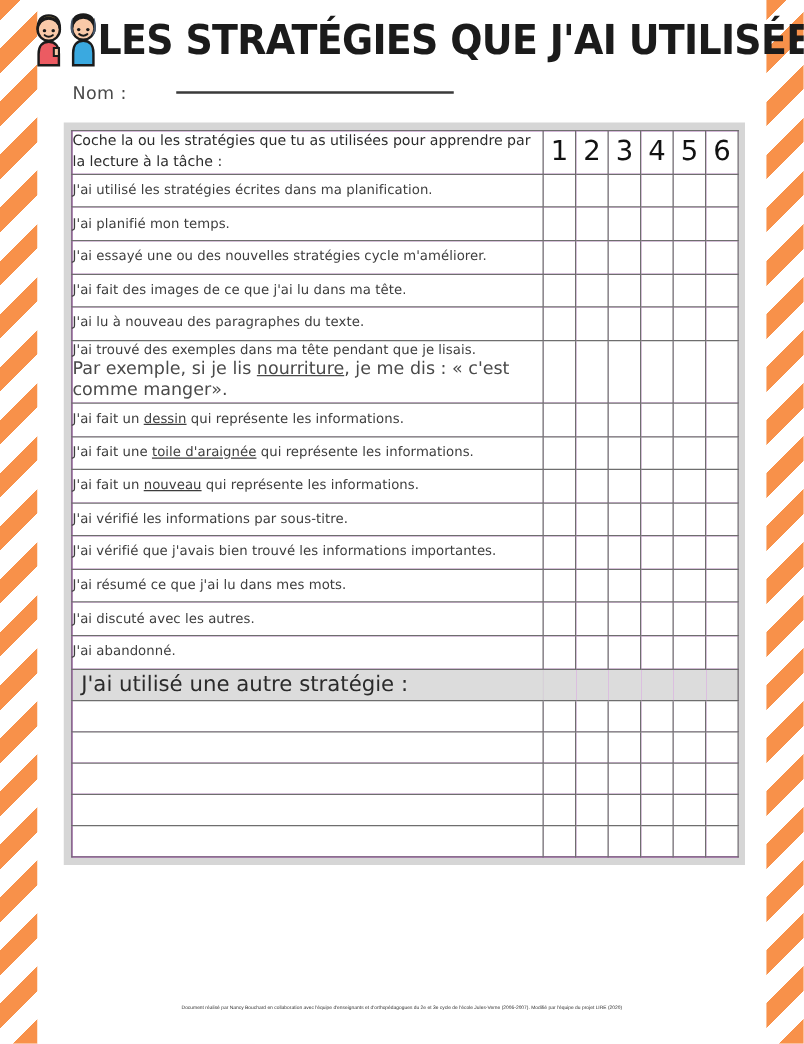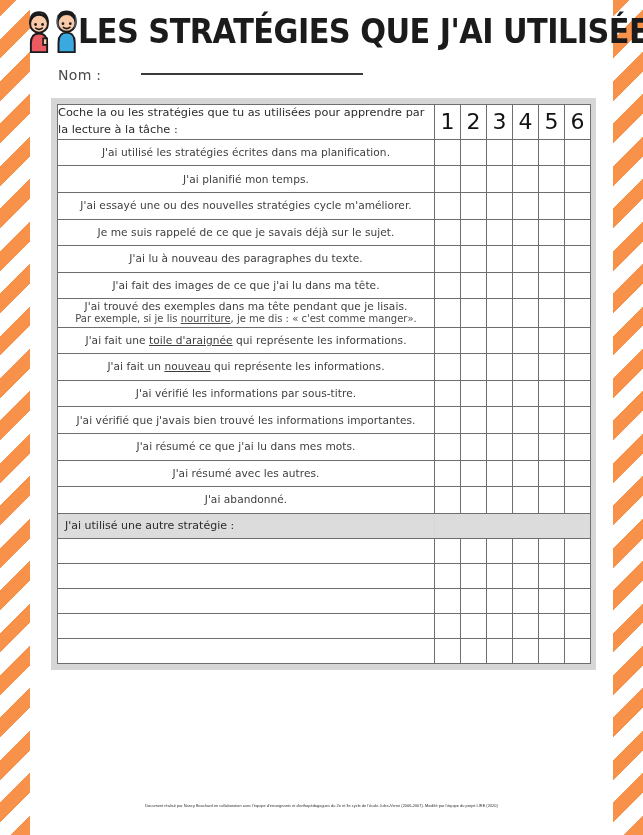--- a/index.html
+++ b/index.html
@@ -136,47 +136,46 @@
 
   .row-label {
     font-family: "DejaVu Sans", sans-serif;
     font-size: 10.6px;
     color: #3d3d3d;
     padding: 0 6px 0 7px;
     height: 26.6px;
     line-height: 1.25;
     vertical-align: middle;
     letter-spacing: 0.05px;
-    text-align: center;
   }
   .row-label.two-line {
     padding-top: 1px;
     padding-bottom: 1px;
     line-height: 1.22;
     margin-top: 16px;
   }
   .row-label .sub {
     display: block;
-    font-size: 10px;
+    font-size: 14px;
     color: #4a4a4a;
     letter-spacing: 0;
   }
   .row-label u { text-decoration: underline; }
   .cell-box { height: 26.6px; }
 
   tr.section-row td {
     background: #dcdcdc !important;
     border-left: 1px solid #d6d6d6;
     border-right: 1px solid #d6d6d6;
     border-top: 1px solid #6e6e6e;
     border-bottom: 1px solid #6e6e6e;
   }
   tr.section-row td.section-label {
     font-family: "DejaVu Sans", sans-serif;
-    font-size: 11px;
+    font-size: 17px;
     color: #2b2b2b;
     padding: 0 7px;
     height: 25px;
     vertical-align: middle;
     border-left: 1px solid #6e6e6e;
   }
   tr.section-row td.section-pad {
     border-left: none;
     border-right: none;
   }
@@ -281,56 +280,56 @@
             <tr>
               <td class="row-label"><span>J'ai essayé une ou des nouvelles stratégies cycle m'améliorer.</span></td>
               <td class="cell-box"></td>
               <td class="cell-box"></td>
               <td class="cell-box"></td>
               <td class="cell-box"></td>
               <td class="cell-box"></td>
               <td class="cell-box"></td>
             </tr>
             <tr>
-              <td class="row-label"><span>Je me suis rappelé de ce que je savais déjà sur le sujet.</span></td>
+              <td class="row-label"><span>J'ai fait des images de ce que j'ai lu dans ma tête.</span></td>
               <td class="cell-box"></td>
               <td class="cell-box"></td>
               <td class="cell-box"></td>
               <td class="cell-box"></td>
               <td class="cell-box"></td>
               <td class="cell-box"></td>
             </tr>
             <tr>
               <td class="row-label"><span>J'ai lu à nouveau des paragraphes du texte.</span></td>
               <td class="cell-box"></td>
               <td class="cell-box"></td>
               <td class="cell-box"></td>
               <td class="cell-box"></td>
               <td class="cell-box"></td>
               <td class="cell-box"></td>
             </tr>
             <tr>
-              <td class="row-label"><span>J'ai fait des images de ce que j'ai lu dans ma tête.</span></td>
-              <td class="cell-box"></td>
-              <td class="cell-box"></td>
-              <td class="cell-box"></td>
-              <td class="cell-box"></td>
-              <td class="cell-box"></td>
-              <td class="cell-box"></td>
-            </tr>
-            <tr>
               <td class="row-label two-line"><span>J'ai trouvé des exemples dans ma tête pendant que je lisais.</span><span class="sub">Par exemple, si je lis <u>nourriture</u>, je me dis : « c'est comme manger».</span></td>
               <td class="cell-box"></td>
               <td class="cell-box"></td>
               <td class="cell-box"></td>
               <td class="cell-box"></td>
               <td class="cell-box"></td>
               <td class="cell-box"></td>
             </tr>
             <tr>
+              <td class="row-label"><span>J'ai fait un <u>dessin</u> qui représente les informations.</span></td>
+              <td class="cell-box"></td>
+              <td class="cell-box"></td>
+              <td class="cell-box"></td>
+              <td class="cell-box"></td>
+              <td class="cell-box"></td>
+              <td class="cell-box"></td>
+            </tr>
+            <tr>
               <td class="row-label"><span>J'ai fait une <u>toile d'araignée</u> qui représente les informations.</span></td>
               <td class="cell-box"></td>
               <td class="cell-box"></td>
               <td class="cell-box"></td>
               <td class="cell-box"></td>
               <td class="cell-box"></td>
               <td class="cell-box"></td>
             </tr>
             <tr>
               <td class="row-label"><span>J'ai fait un <u>nouveau</u> qui représente les informations.</span></td>
@@ -362,21 +361,21 @@
             <tr>
               <td class="row-label"><span>J'ai résumé ce que j'ai lu dans mes mots.</span></td>
               <td class="cell-box"></td>
               <td class="cell-box"></td>
               <td class="cell-box"></td>
               <td class="cell-box"></td>
               <td class="cell-box"></td>
               <td class="cell-box"></td>
             </tr>
             <tr>
-              <td class="row-label"><span>J'ai résumé avec les autres.</span></td>
+              <td class="row-label"><span>J'ai discuté avec les autres.</span></td>
               <td class="cell-box"></td>
               <td class="cell-box"></td>
               <td class="cell-box"></td>
               <td class="cell-box"></td>
               <td class="cell-box"></td>
               <td class="cell-box"></td>
             </tr>
             <tr>
               <td class="row-label"><span>J'ai abandonné.</span></td>
               <td class="cell-box"></td>

